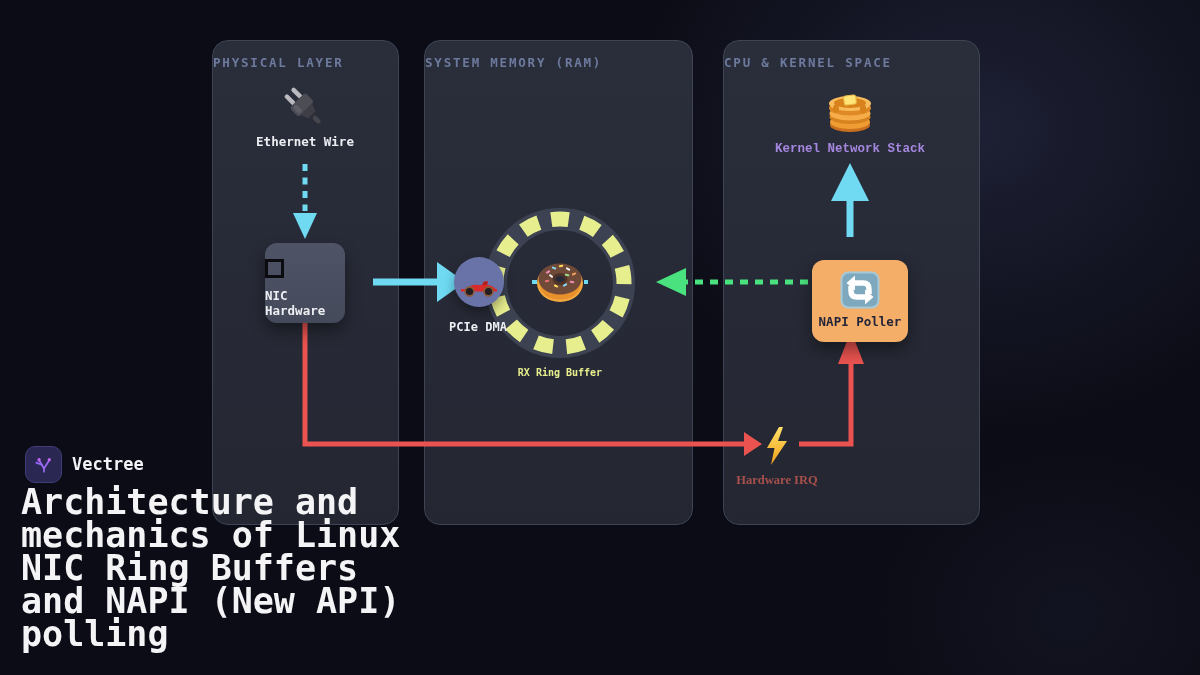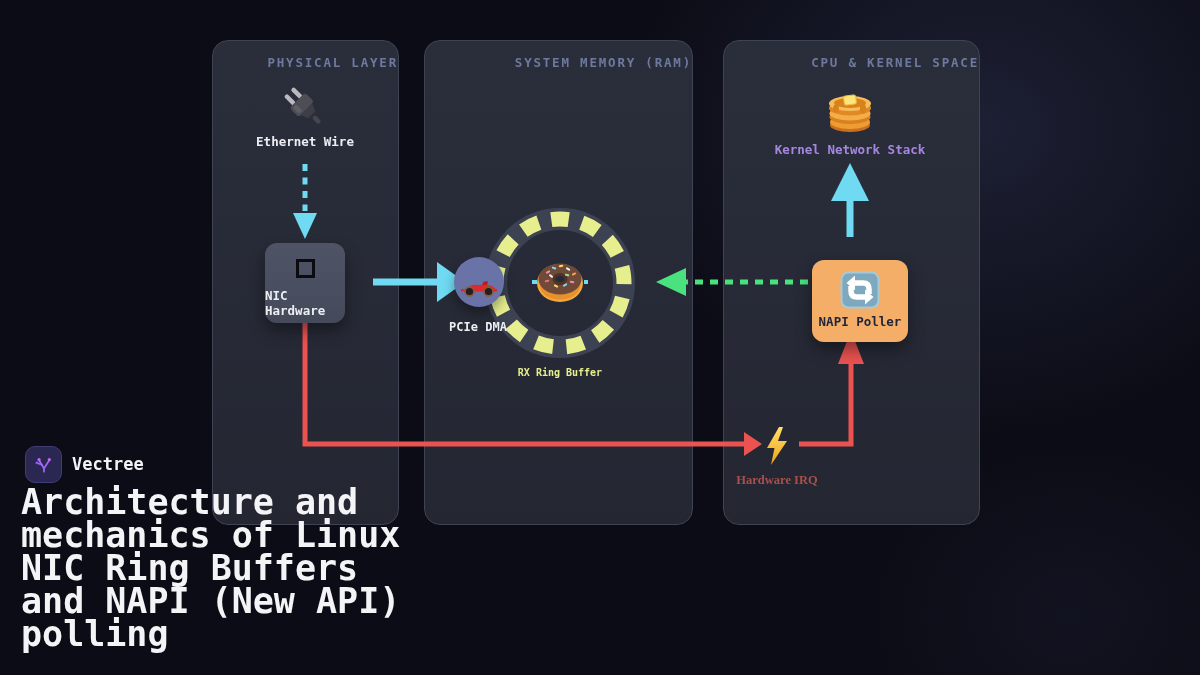--- a/index.html
+++ b/index.html
@@ -17,58 +17,58 @@
 
   .panel{
     position:absolute;top:40px;height:485px;border-radius:16px;
     background:linear-gradient(180deg,#2a2e3b 0%,#242732 100%);
     border:1.5px solid #3e4453;
   }
   .panel-1{left:212px;width:187px;}
   .panel-2{left:424px;width:269px;}
   .panel-3{left:723px;width:257px;}
   .panel h2{
-    margin:14px 0 0 0;text-align:right;
+    margin:14px 0 0 0;text-align:left;
     font-size:12.5px;font-weight:bold;letter-spacing:1.8px;
     color:var(--header-slate,#6d7a9e);
   }
 
   .overlay{position:absolute;left:0;top:0;z-index:3;pointer-events:none;}
 
   .abs{position:absolute;}
   .node-label{
     position:absolute;text-align:center;font-weight:bold;
     color:#eceef2;font-size:12.5px;z-index:4;
   }
   .nic-box{
     left:265px;top:243px;width:80px;height:80px;border-radius:12px;
     background:linear-gradient(180deg,#4e5366,#454a5b);
     box-shadow:0 8px 16px rgba(0,0,0,.4);z-index:4;
-    display:flex;flex-direction:column;align-items:center;
+    display:flex;flex-direction:column;align-items:flex-start;
   }
   .nic-square{width:19px;height:19px;border:3.5px solid #0b0b10;margin-top:16px;background:transparent;}
   .nic-box .in-label{margin-top:10px;font-weight:bold;font-size:12.5px;color:#eceef2;}
   .pcie-circle{
     left:454px;top:257px;width:50px;height:50px;border-radius:50%;
     background:#6a73a8;z-index:4;box-shadow:0 6px 12px rgba(0,0,0,.35);
     display:flex;align-items:center;justify-content:center;padding-top:9px;
   }
   .napi-box{
     left:812px;top:232px;width:96px;height:82px;border-radius:12px;
     background:var(--accent-orange,#f5ae67);
     box-shadow:0 8px 16px rgba(0,0,0,.4);z-index:4;
     display:flex;flex-direction:column;align-items:center;margin-top:28px;
   }
   .napi-box .in-label{margin-top:5px;font-weight:bold;font-size:12.5px;color:#23263a;}
   .icon-wrap{z-index:4;}
 
   .lbl-ethernet{left:225px;top:134px;width:160px;}
   .lbl-pcie{left:420px;top:320px;width:116px;font-size:12px;}
   .lbl-rx{left:460px;top:367px;width:200px;font-size:10px;color:var(--accent-yellow,#e7ef8e);}
-  .lbl-kernel{left:750px;top:142px;width:200px;font-size:12.5px;color:var(--accent-purple,#a687e0);}
+  .lbl-kernel{left:750px;top:142px;width:200px;font-size:12.5px;color:var(--accent-purple,#a687e0);font-family:Liberation Mono, monospace;}
   .lbl-irq{left:707px;top:473px;width:140px;color:var(--irq-red,#a8504c);font-family:Liberation Serif, serif;}
 
   .logo-tile{
     left:25px;top:446px;width:37px;height:37px;border-radius:10px;
     background:#2a2753;border:1px solid #403c78;z-index:5;
     display:flex;align-items:center;justify-content:center;
   }
   .logo-text{left:72px;top:454px;font-weight:bold;font-size:17px;color:#f2f3f6;z-index:5;}
   .main-title{
     left:21px;top:486px;width:400px;z-index:5;

